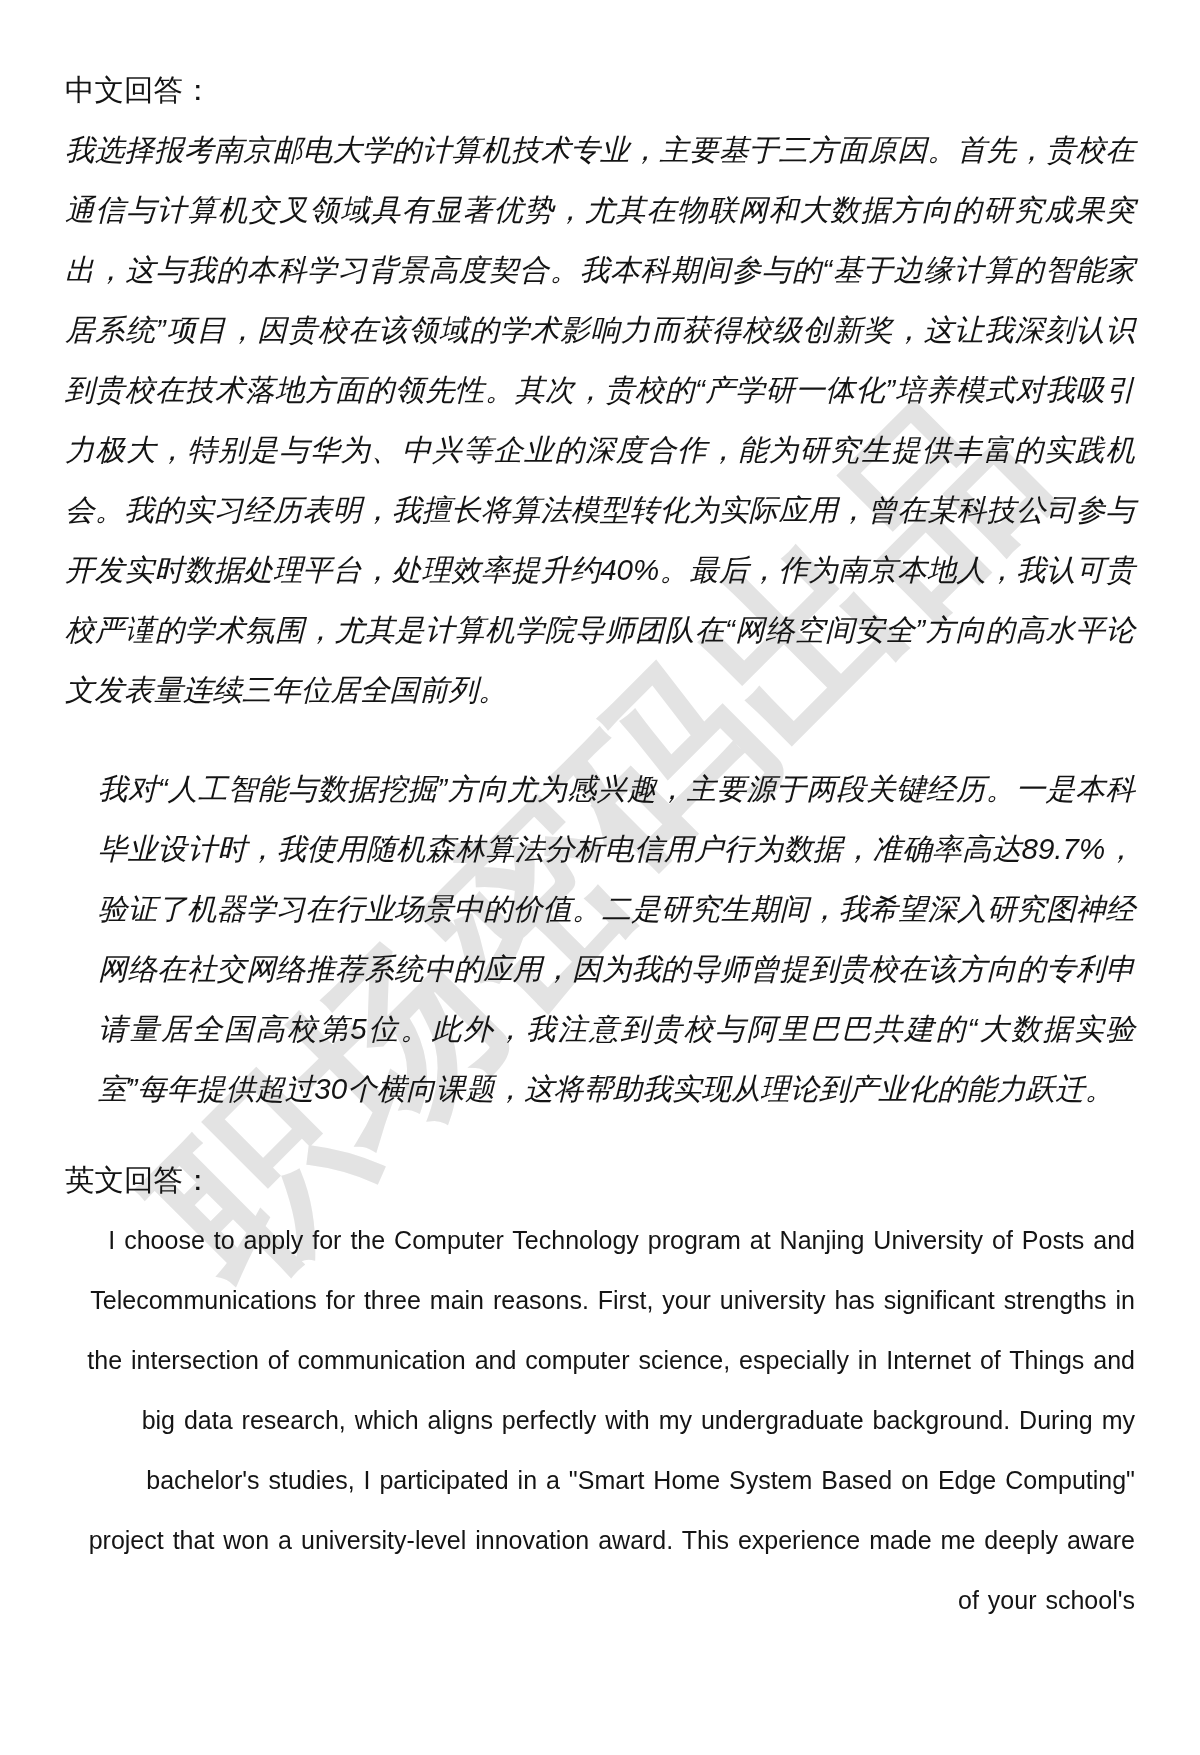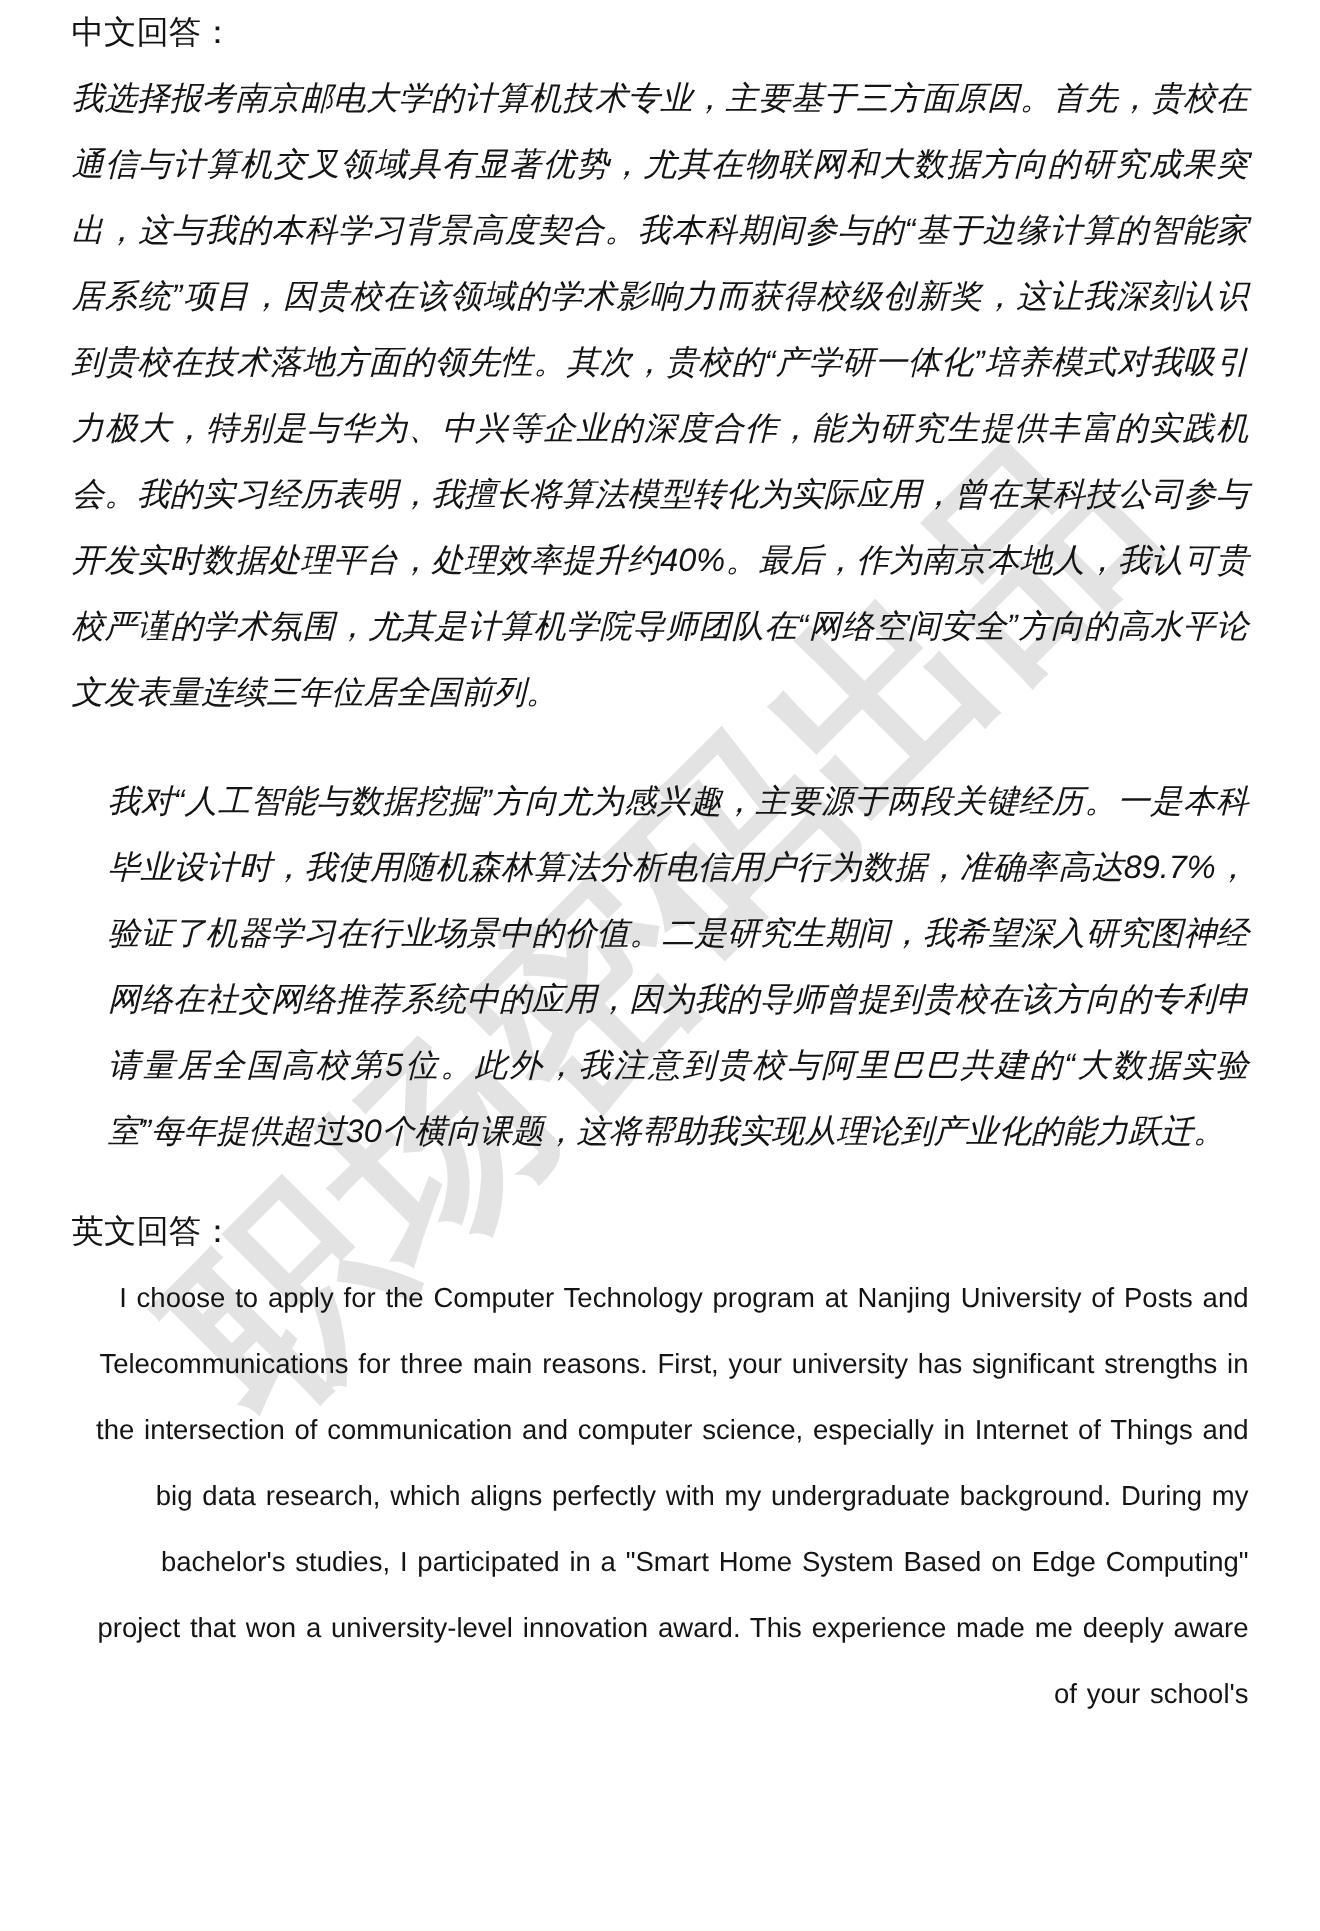--- a/index.html
+++ b/index.html
@@ -28,20 +28,21 @@
     color: #e3e3e3;
     z-index: 0;
     user-select: none;
     pointer-events: none;
   }
   .content {
     position: absolute;
     left: 65px;
     top: 0;
     width: 1070px;
+    padding-top: 60px;
     z-index: 1;
   }
   .cn-heading {
     margin: 0;
     font-size: 29.5px;
     line-height: 60px;
     font-weight: 400;
     text-align: left;
   }
   .cn-para {

